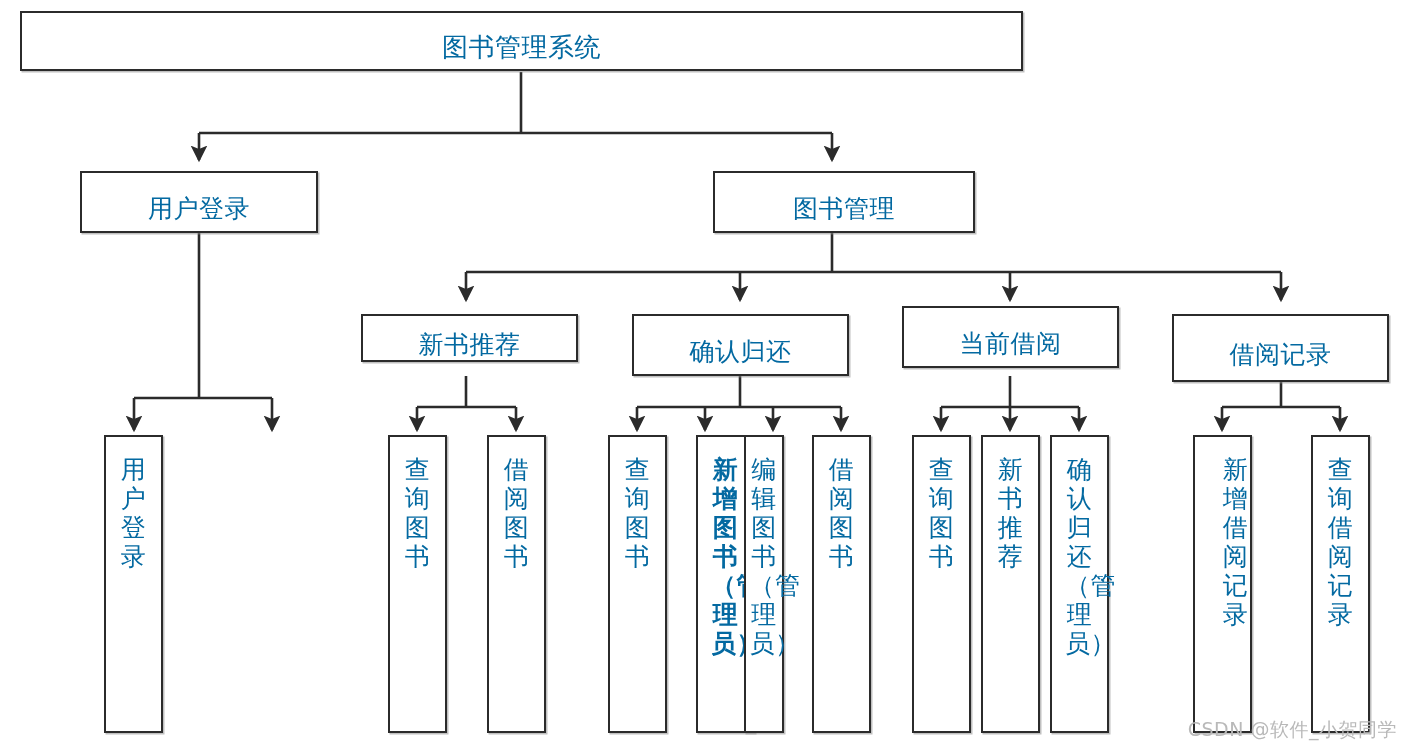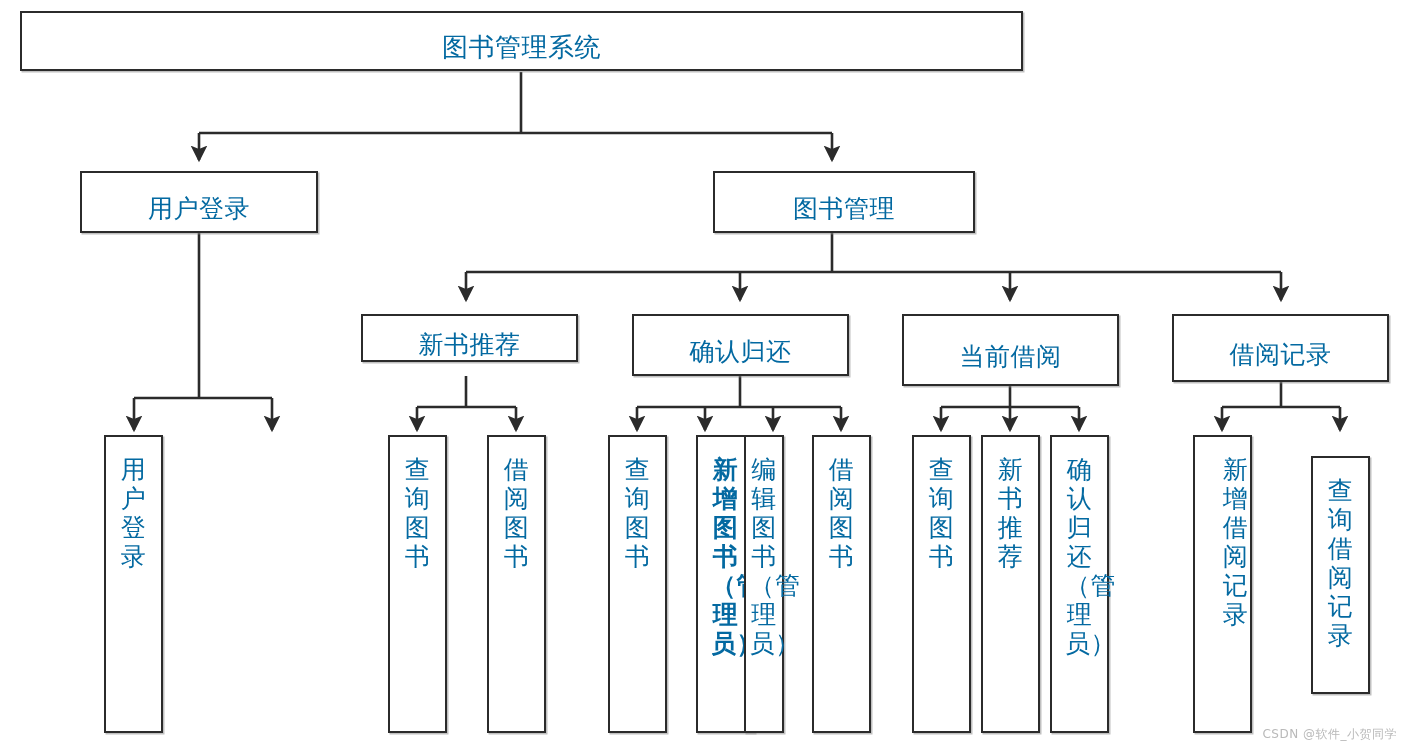--- a/index.html
+++ b/index.html
@@ -62,21 +62,21 @@
     font-size: 25px;
     width: 29px;
     word-break: break-all;
     line-height: 1.16;
     text-align: center;
   }
   #watermark {
     position: absolute;
     right: 8px;
     bottom: 4px;
-    font-size: 12px;
+    font-size: 19px;
     color: #b9b9b9;
     white-space: nowrap;
     z-index: 5;
     letter-spacing: 0.5px;
   }
 </style>
 </head>
 <body>
 
 <div id="diagram-root">
@@ -145,21 +145,21 @@
   </div>
 
   <div class="node horiz" style="left:361px; top:314px; width:217px; height:48px;">
     <span class="node-label">新书推荐</span>
   </div>
 
   <div class="node horiz" style="left:632px; top:314px; width:217px; height:62px;">
     <span class="node-label">确认归还</span>
   </div>
 
-  <div class="node horiz" style="left:902px; top:314px; width:217px; height:72px;">
+  <div class="node horiz" style="left:902px; top:306px; width:217px; height:62px;">
     <span class="node-label">当前借阅</span>
   </div>
 
   <div class="node horiz" style="left:1172px; top:314px; width:217px; height:68px;">
     <span class="node-label">借阅记录</span>
   </div>
 
   <div class="node vert" style="left:104px; top:435px; width:59px; height:298px;">
     <span class="node-label">用户登录</span>
   </div>
@@ -198,19 +198,19 @@
   </div>
 
   <div class="node vert" style="left:1050px; top:435px; width:59px; height:298px;">
     <span class="node-label">确认归还（管理员）</span>
   </div>
 
   <div class="node vert" style="left:1193px; top:435px; width:59px; height:298px;justify-content:flex-end;">
     <span class="node-label">新增借阅记录</span>
   </div>
 
-  <div class="node vert" style="left:1311px; top:456px; width:59px; height:238px;">
+  <div class="node vert" style="left:1311px; top:435px; width:59px; height:298px;">
     <span class="node-label">查询借阅记录</span>
   </div>
 
   <div id="watermark">CSDN @软件_小贺同学</div>
 
 </div>
 
 </body></html>

